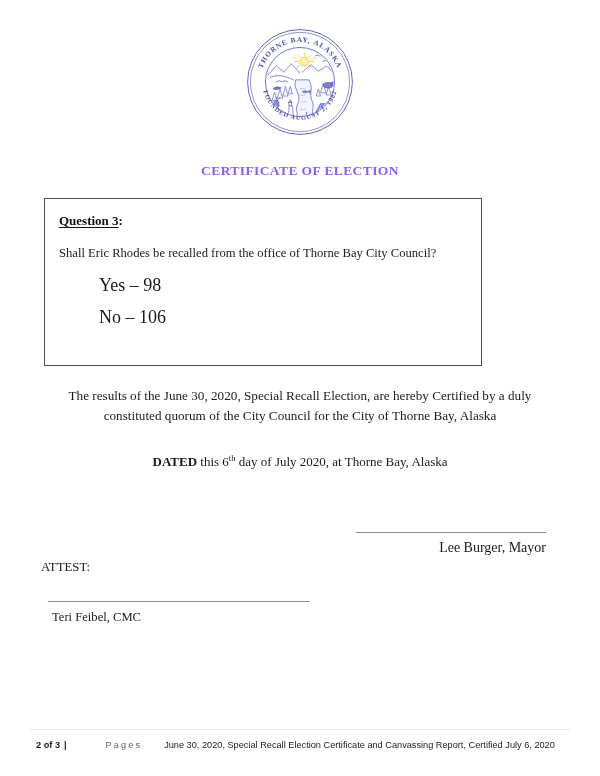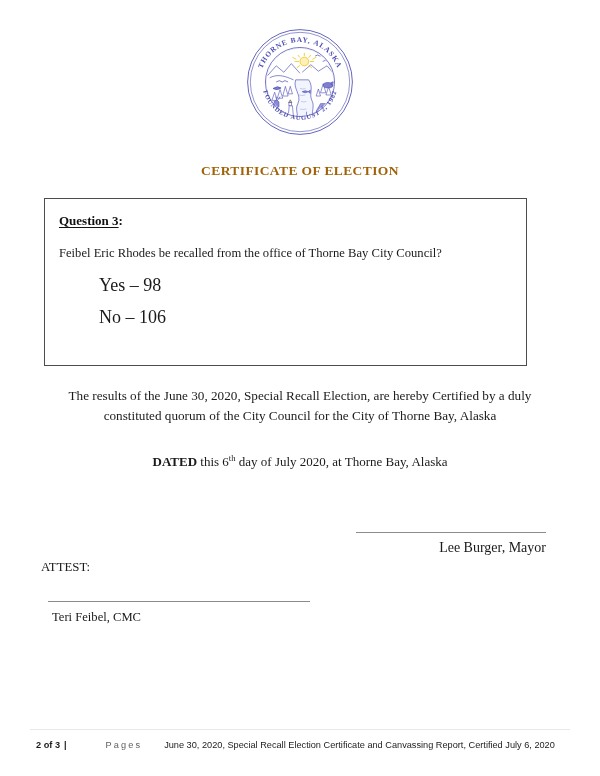--- a/index.html
+++ b/index.html
@@ -34,29 +34,29 @@
   
   .doc-title {
     position: absolute;
     top: 163px;
     left: 0;
     width: 600px;
     text-align: center;
     font-weight: bold;
     font-size: 13.5px;
     letter-spacing: 0.4px;
-    color: #a16207;
+    color: #8b5cf6;
   }
 
   
   .question-box {
     position: absolute;
     left: 44px;
     top: 198px;
-    width: 483px;
+    width: 438px;
     height: 168px;
     border: 1.3px solid #4d4d4d;
     box-sizing: border-box;
     padding: 14px 12px 10px 12px;
   }
   .q-label {
     font-size: 13px;
     font-weight: bold;
     color: #111;
     margin: 0 0 16px 2px;
@@ -294,21 +294,21 @@
       </g>
     </g>
   </svg>
 </div>
 
 <div class="doc-title">CERTIFICATE OF ELECTION</div>
 
 <div class="question-box">
   <div class="q-label"><span class="ul">Question 3</span><span>:</span></div>
 
-  <div class="q-text">Feibel Eric Rhodes be recalled from the office of Thorne Bay City Council?</div>
+  <div class="q-text">Shall Eric Rhodes be recalled from the office of Thorne Bay City Council?</div>
 
   <div class="tally">
     <div class="tally-row">Yes – 98</div>
     <div class="tally-row">No –  106</div>
   </div>
 
 </div>
 
 <div class="cert-para">The results of the June 30, 2020, Special Recall Election, are hereby Certified by a duly constituted quorum of the City Council for the City of Thorne Bay, Alaska</div>
 

